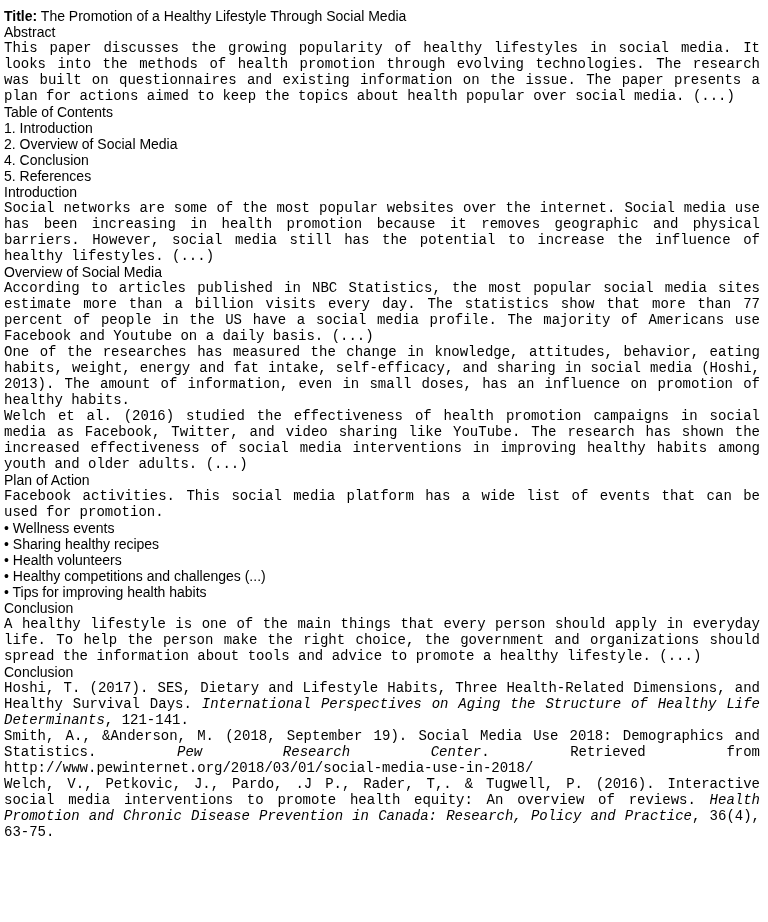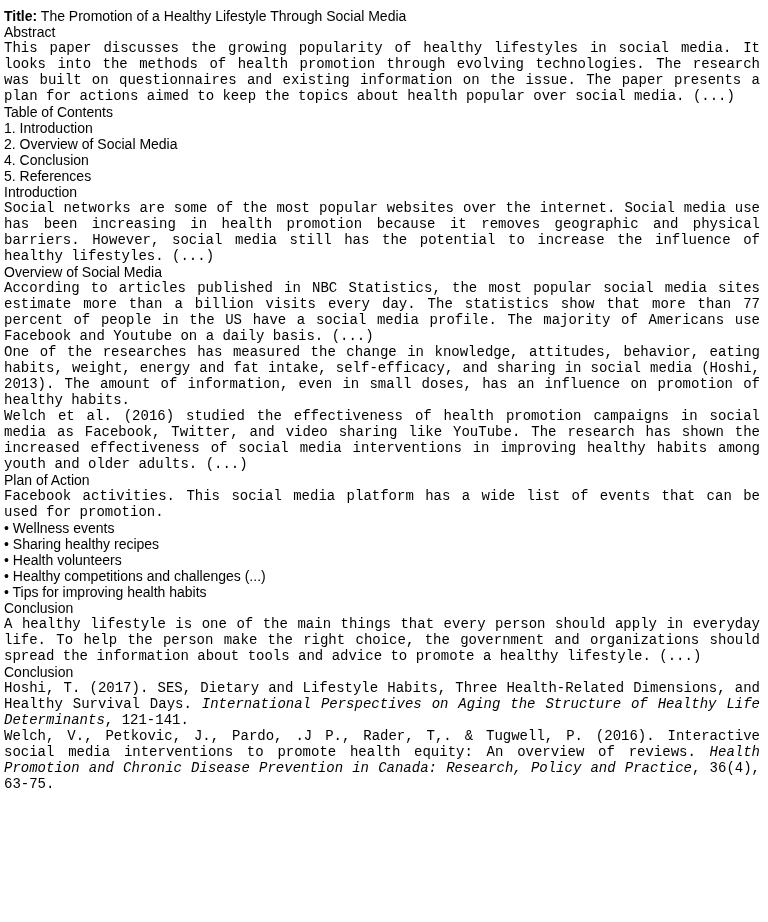--- a/index.html
+++ b/index.html
@@ -58,15 +58,16 @@
     <p class="line">• Health volunteers</p>
     <p class="line gap">• Healthy competitions and challenges (...)</p>
     <p class="line">• Tips for improving health habits</p>
   </div>
 
   <p class="heading gap">Conclusion</p>
   <p class="body-par gap">A healthy lifestyle is one of the main things that every person should apply in everyday life. To help the person make the right choice, the government and organizations should spread the information about tools and advice to promote a healthy lifestyle. (...)</p>
 
   <p class="heading gap">Conclusion</p>
   <p class="body-par gap"><span>Hoshi, T. (2017). SES, Dietary and Lifestyle Habits, Three Health-Related Dimensions, and Healthy Survival Days. </span><span class="seg-italic">International Perspectives on Aging the Structure of Healthy Life Determinants</span><span>, 121-141.</span></p>
+  <p class="body-par gap"><span>Smith, A., &amp;Anderson, M. (2018, September 19). Social Media Use 2018: Demographics and Statistics. </span><span class="seg-italic">Pew Research Center</span><span>. Retrieved from http://www.pewinternet.org/2018/03/01/social-media-use-in-2018/</span></p>
   <p class="body-par"><span>Welch, V., Petkovic, J., Pardo, .J P., Rader, T,. &amp; Tugwell, P. (2016). Interactive social media interventions to promote health equity: An overview of reviews. </span><span class="seg-italic">Health Promotion and Chronic Disease Prevention in Canada: Research, Policy and Practice</span><span>, 36(4), 63-75.</span></p>
 
 </div>
 
 </body></html>

